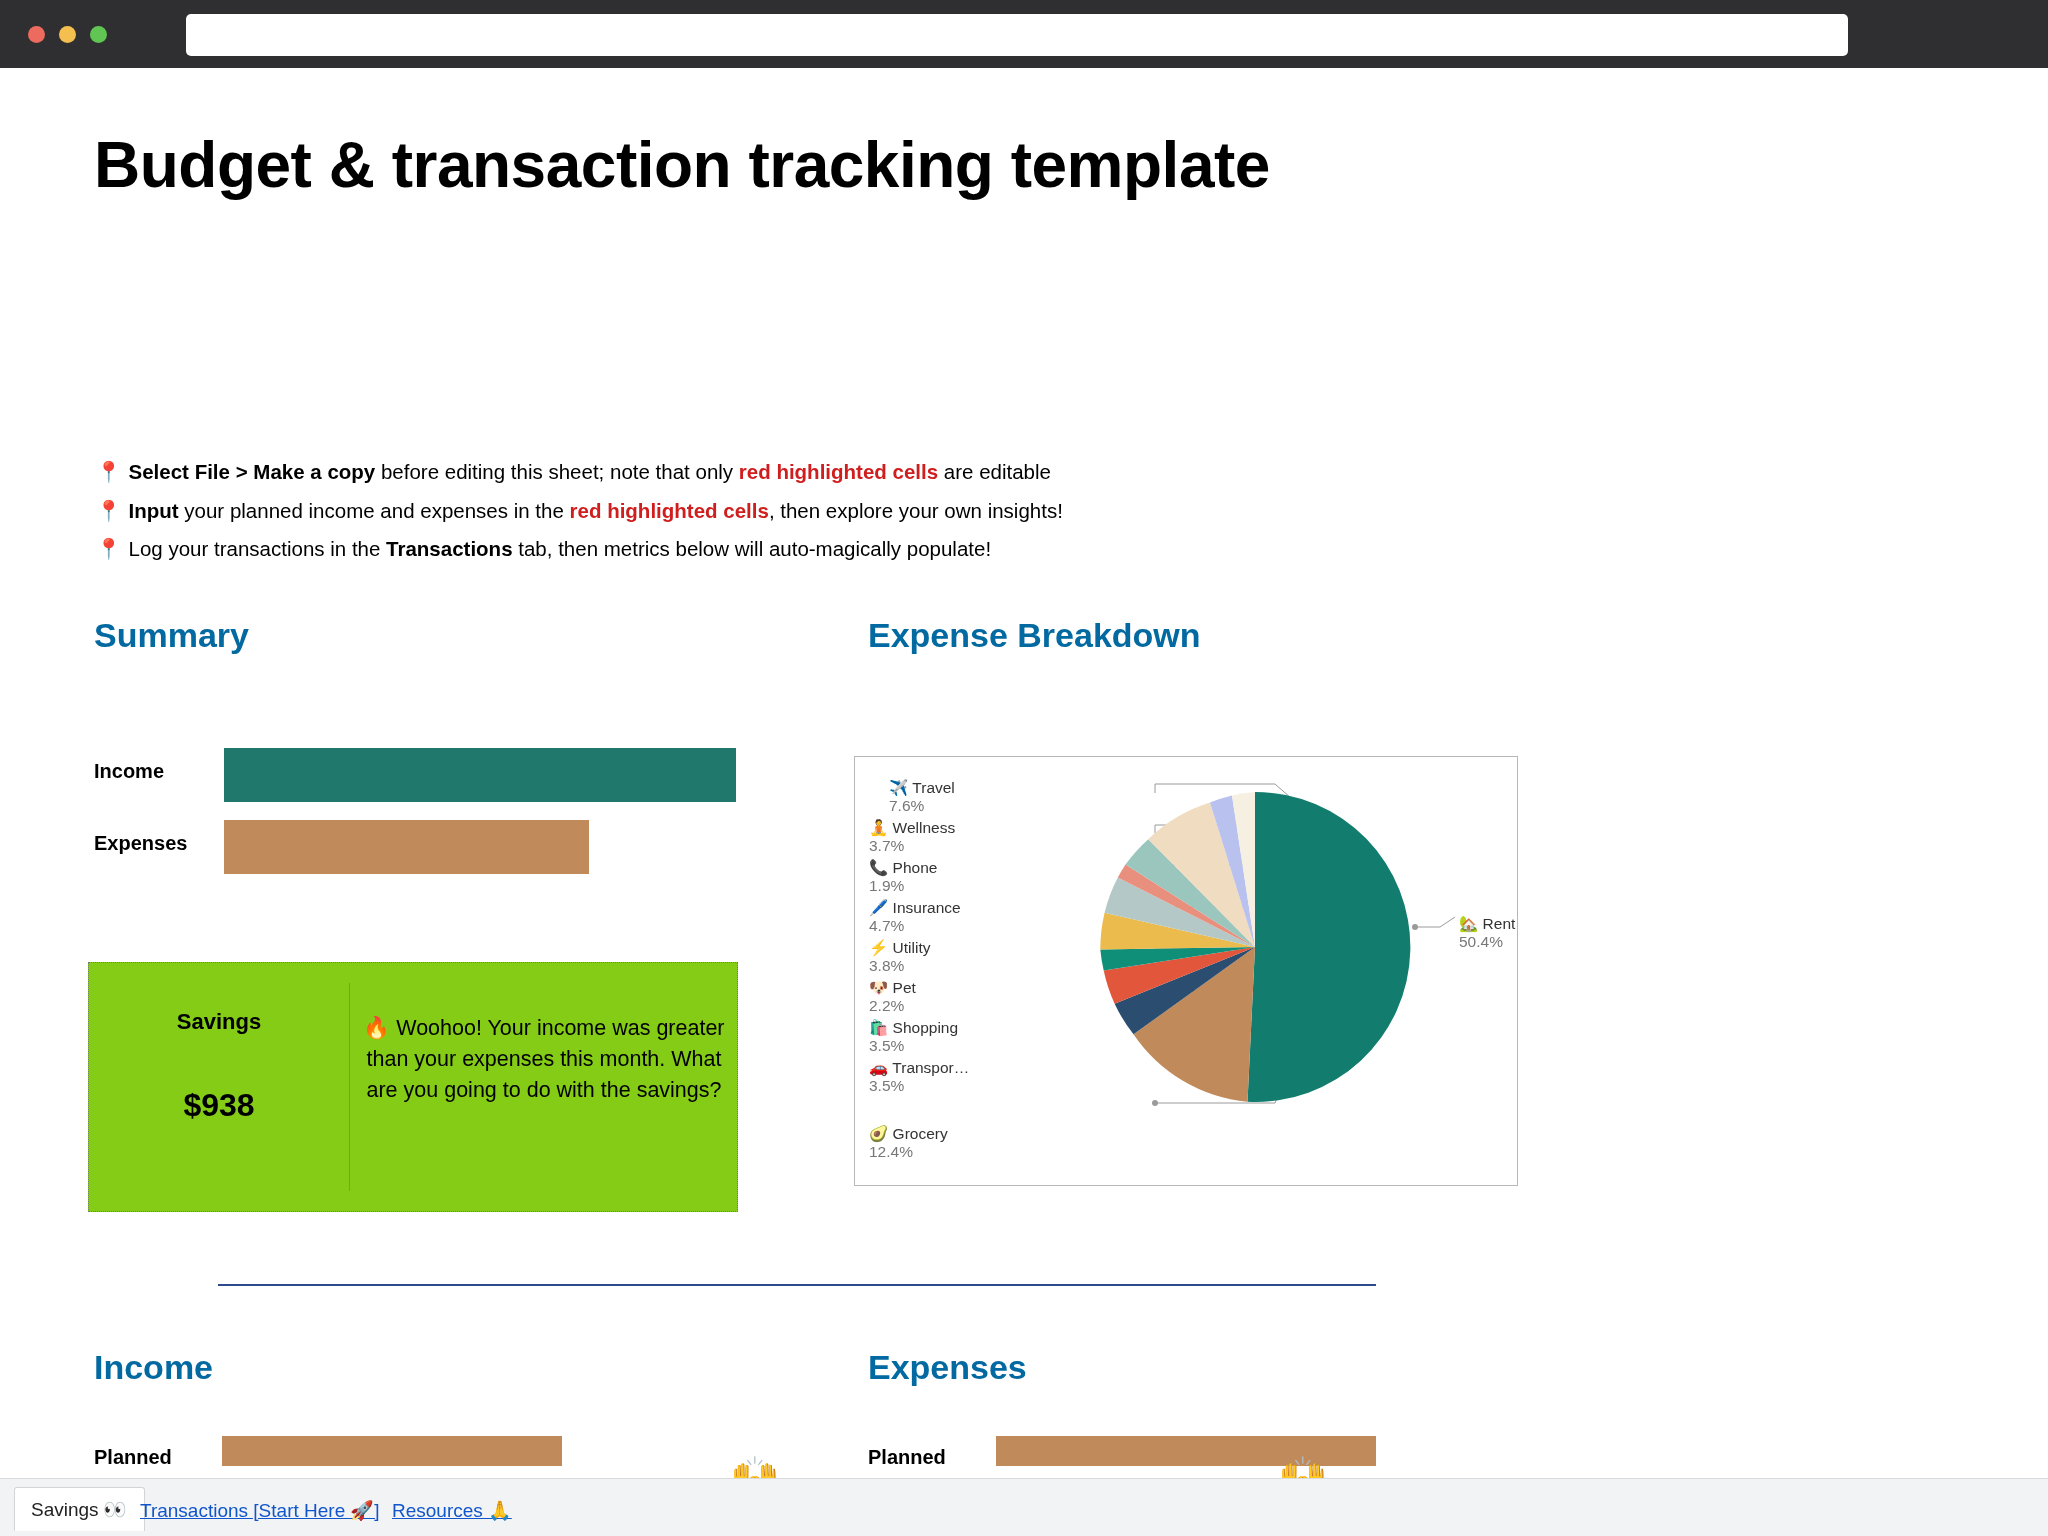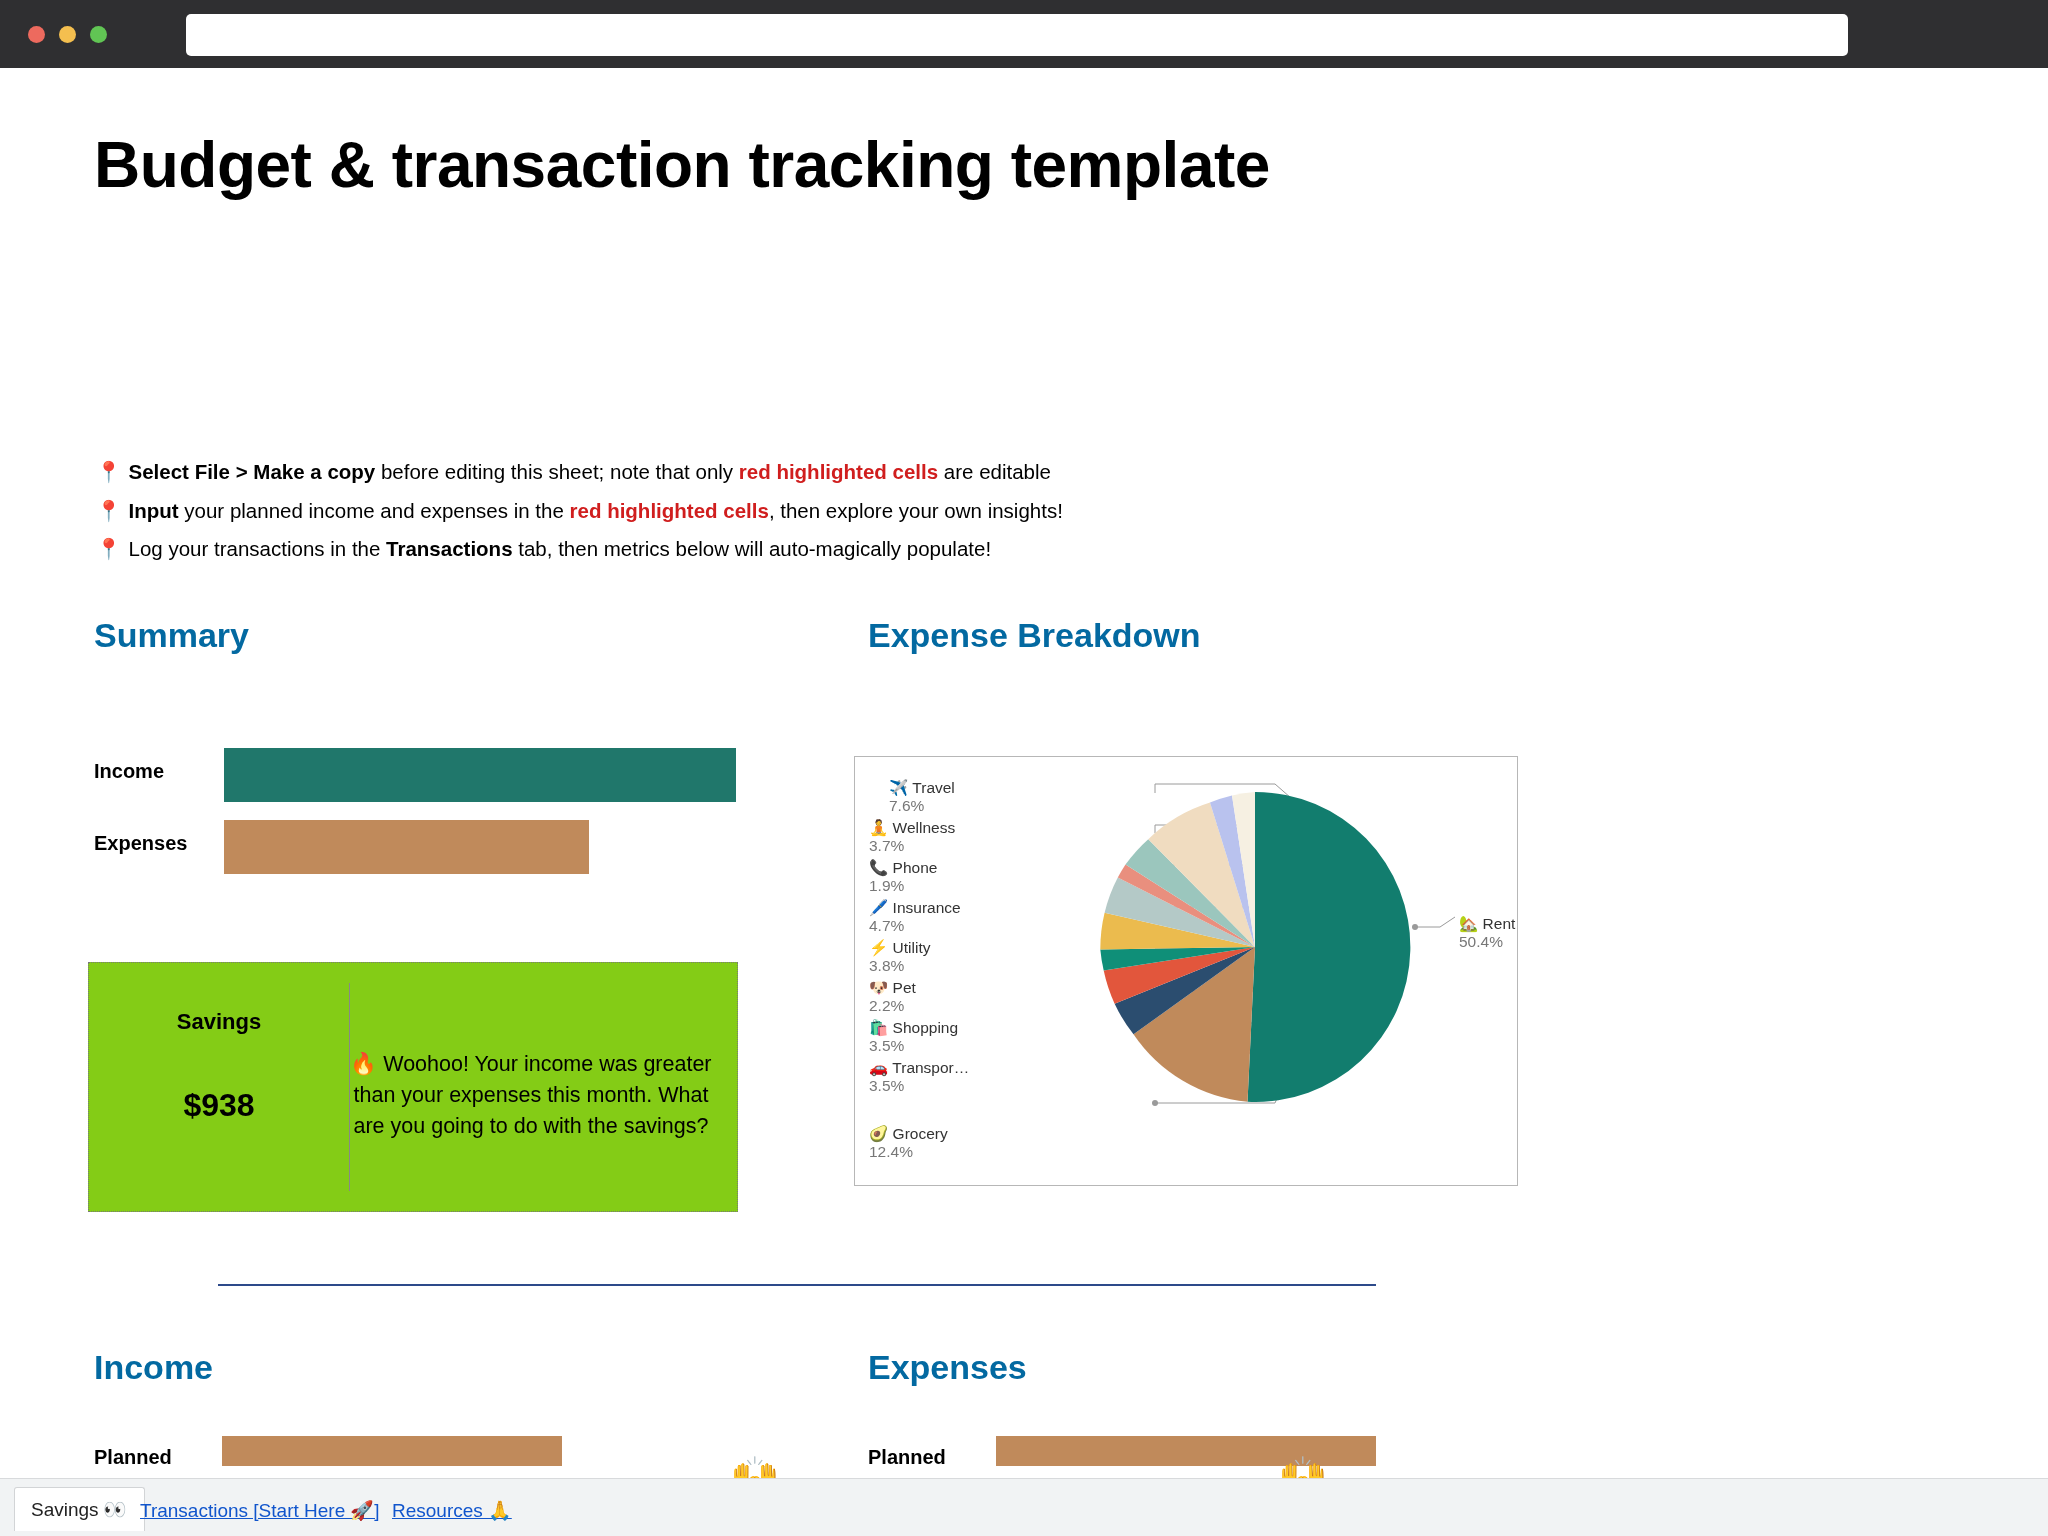--- a/index.html
+++ b/index.html
@@ -83,22 +83,22 @@
   }
   .savings-value {
     position:absolute; top:124px; left:0; width:260px; text-align:center;
     font-size:32px; font-weight:bold; color:#000;
   }
   .savings-divider {
     position:absolute; left:260px; top:20px; width:1px; height:208px;
     background:#888;
   }
   .savings-msg {
-    position:absolute; left:259px; top:50px; width:366px;
-    text-align:center; font-size:21.5px; color:#000; line-height:1.45;margin-top:36px;
+    position:absolute; left:272px; top:50px; width:366px;
+    text-align:center; font-size:21.5px; color:#000; line-height:1.45;
   }
 
   
   .pie-card {
     position:absolute; left:854px; top:688px; width:664px; height:430px;
     border:1px solid #b7b7b7; background:#fff;
   }
   .pie-wrap { position:absolute; left:0; top:0; width:664px; height:430px; }
 
   .pie-label {

